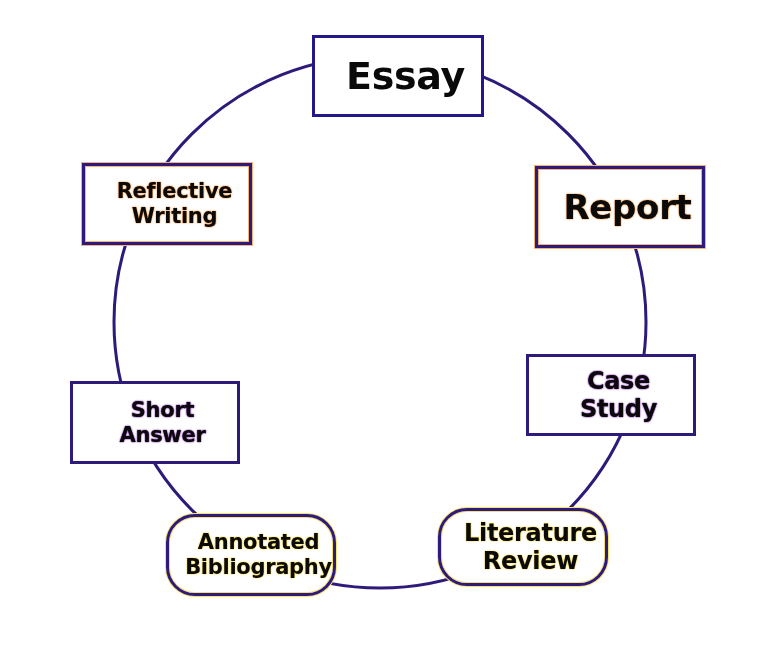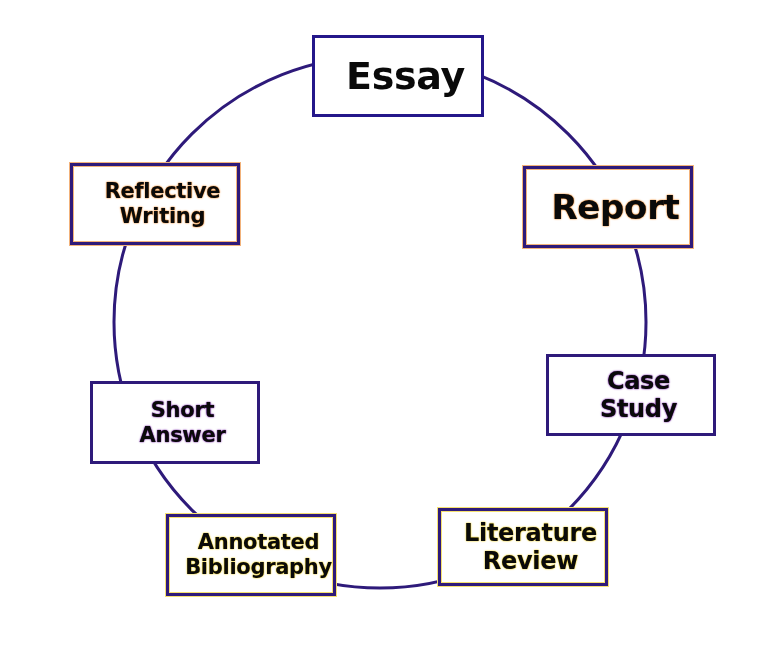--- a/index.html
+++ b/index.html
@@ -12,23 +12,23 @@
       border: 3px solid #2e1a7a;
       display: flex; align-items: center; justify-content: center;
       text-align: center;
       font-family: "DejaVu Sans", sans-serif;
       font-weight: bold;
       color: #0a0a0a;
       line-height: 1.18;
       letter-spacing: -0.3px;
       padding-left: 15px;
     }
-    .glow-orange { box-shadow: 0 0 0 1px #f2b27a inset, 0 0 0 1px #f2b27a; text-shadow: 0 0 2px #f08a2a, 0 0 1px #f08a2a; }
-    .glow-purple { text-shadow: 0 0 2px #7a2aa8, 0 0 1px #7a2aa8; margin-left: 20px; }
-    .glow-yellow { box-shadow: 0 0 0 1px #f5e070 inset, 0 0 0 1px #f5e070; text-shadow: 0 0 2px #f0d020, 0 0 1px #f0d020; }
+    .glow-orange { box-shadow: 0 0 0 1px #f2b27a inset, 0 0 0 1px #f2b27a; text-shadow: 0 0 2px #f08a2a, 0 0 1px #f08a2a; margin-left: 12px; }
+    .glow-purple { text-shadow: 0 0 2px #7a2aa8, 0 0 1px #7a2aa8; }
+    .glow-yellow { box-shadow: 0 0 0 1px #f5e070 inset, 0 0 0 1px #f5e070; text-shadow: 0 0 2px #f0d020, 0 0 1px #f0d020; border-radius: 29px; }
     #n-essay { left: 312px; top: 35px; width: 172px; height: 82px; font-size: 38px; border-color: #24178a; }
     #n-report { left: 523px; top: 166px; width: 170px; height: 82px; font-size: 34px; }
     #n-case { left: 526px; top: 354px; width: 170px; height: 82px; font-size: 24px; }
     #n-lit { left: 438px; top: 508px; width: 170px; height: 78px; font-size: 24px; }
     #n-annot { left: 166px; top: 514px; width: 170px; height: 82px; font-size: 21px; }
     #n-short { left: 70px; top: 381px; width: 170px; height: 83px; font-size: 21px; }
     #n-reflect { left: 70px; top: 163px; width: 170px; height: 82px; font-size: 21px; }
     .label { white-space: pre-line; }
   </style>
 </head>

